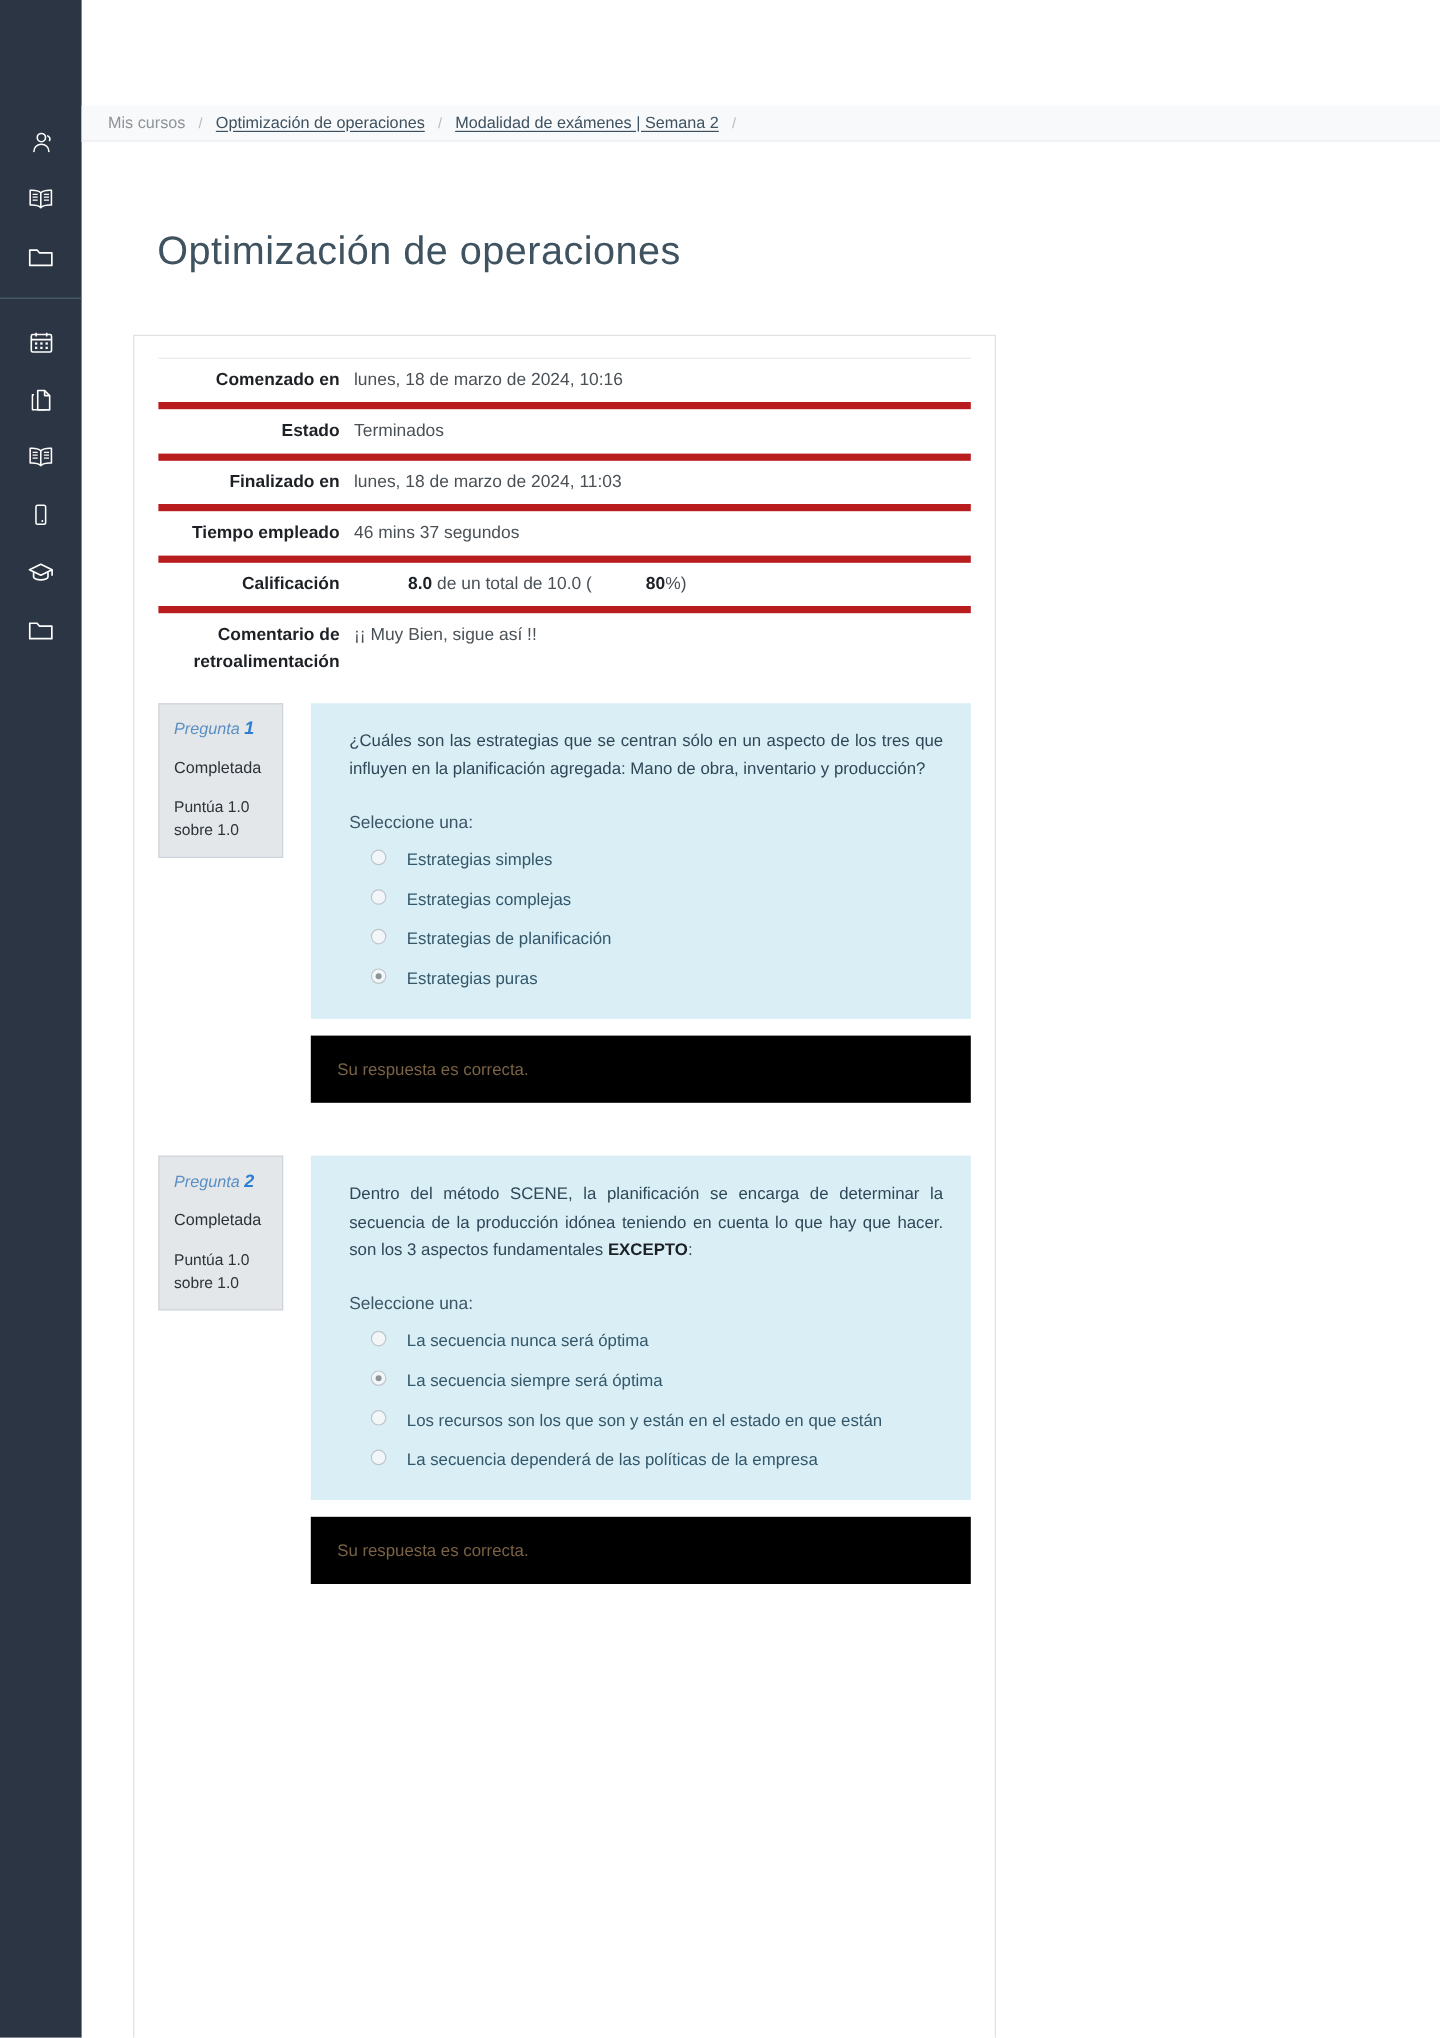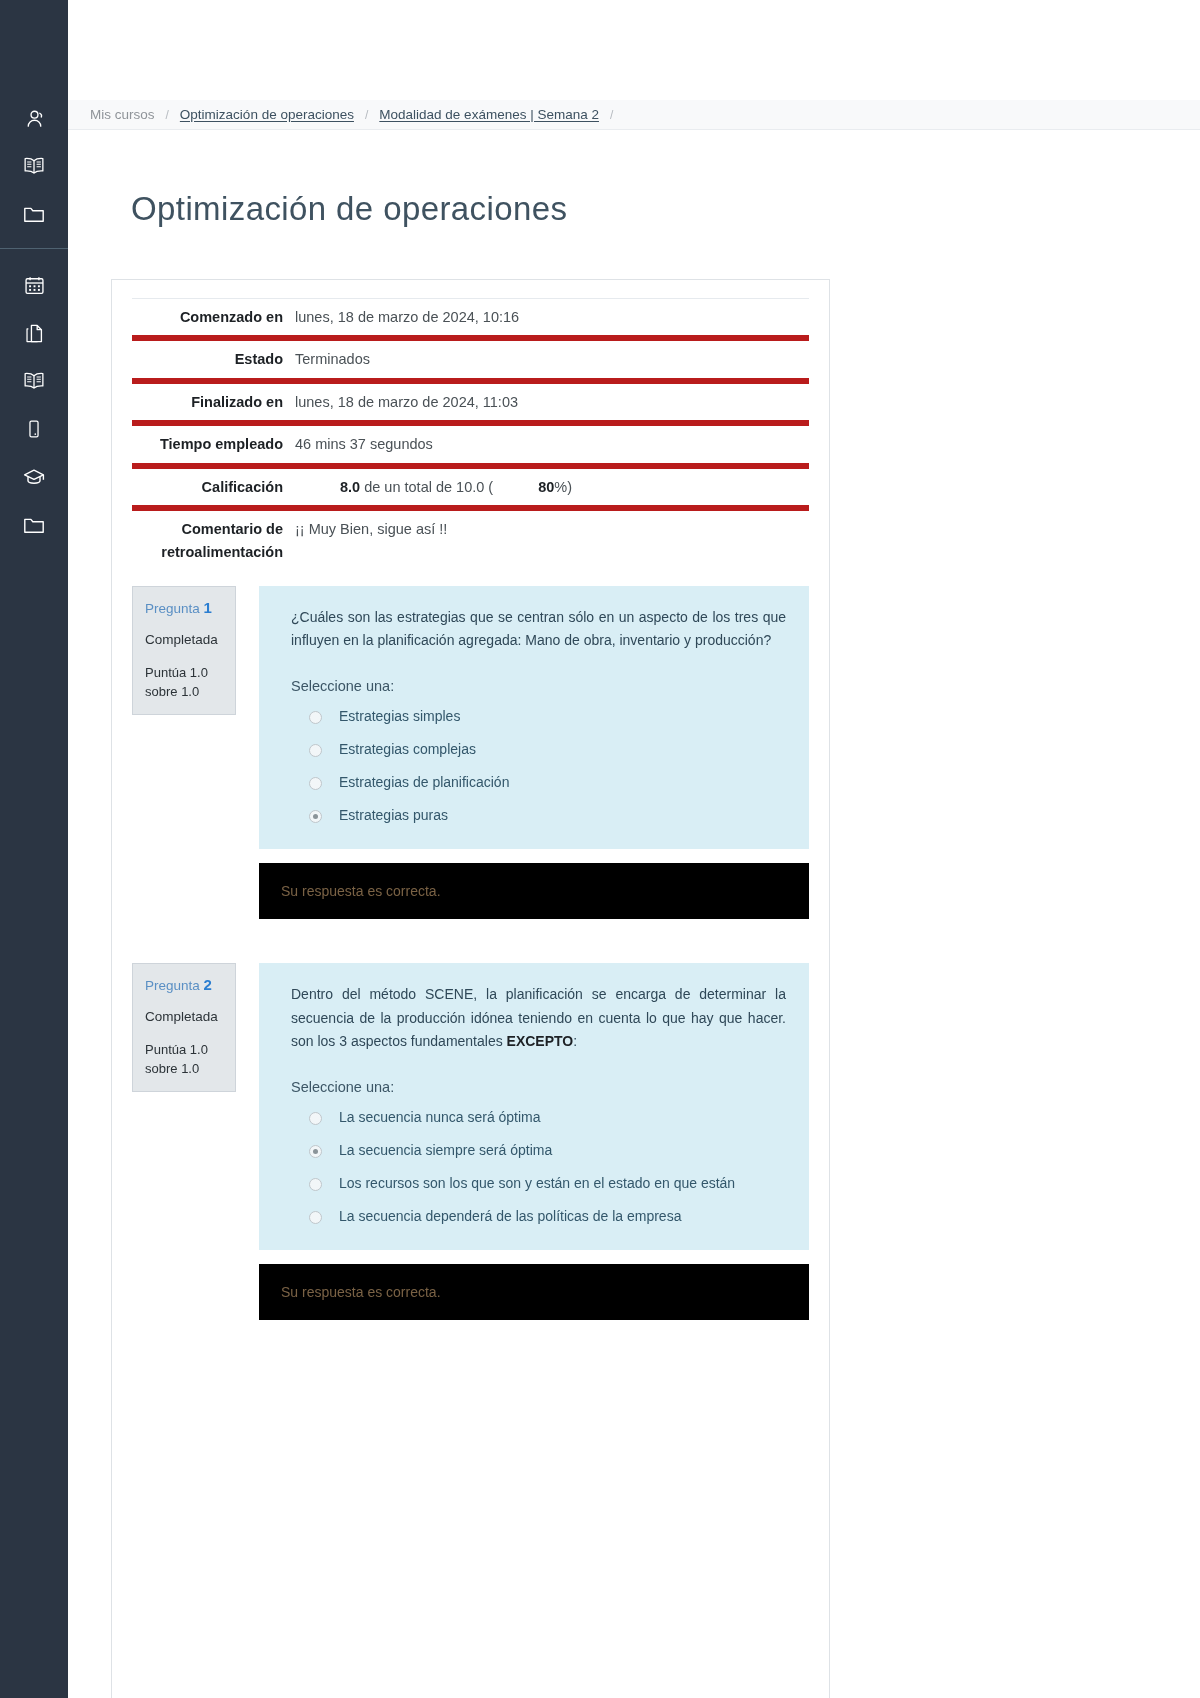--- a/index.html
+++ b/index.html
@@ -30,21 +30,21 @@
   .rail-item svg { display: block; }
   .rail-sep {
     width: 68px; height: 1px;
     background: #4f6271;
     margin: 10px 0 12px 0;
   }
 
   
   #breadcrumb-bar {
     position: absolute;
-    left: 68px; top: 100px;
+    left: 68px; top: 88px;
     width: 1132px; height: 30px;
     background: #f8f9fa;
     border-bottom: 1px solid #e9ecef;
     display: flex;
     align-items: center;
     padding-left: 22px;
     font-size: 13.5px;
   }
   .crumb-plain { color: #8f9499; }
   .crumb-link {
@@ -121,20 +121,21 @@
     min-height: 96px;
     background: #e3e7ea;
     border: 1px solid #ced4da;
     padding: 12px 10px 12px 12px;
     flex: 0 0 104px;
   }
   .q-info-title {
     font-size: 13.5px;
     color: #5a8fc4;
     margin-bottom: 16px;
+    font-style: italic;
   }
   .q-info-title b { color: #2b7ed1; font-size: 15px; font-weight: bold; }
   .q-info-state {
     font-size: 13.5px;
     color: #2c3338;
     margin-bottom: 17px;
   }
   .q-info-grade {
     font-size: 13px;
     color: #2c3338;
@@ -156,21 +157,21 @@
   }
   .q-text b { font-weight: bold; color: #1d2125; }
   .q-prompt {
     font-size: 14.5px;
     color: #3c5666;
     margin-bottom: 14px;
   }
   .q-options { list-style: none; }
   .q-option {
     display: flex;
-    align-items: flex-end;
+    align-items: flex-start;
     margin-bottom: 17px;
   }
   .q-option:last-child { margin-bottom: 0; }
   .radio {
     width: 13px; height: 13px;
     border: 1px solid #bfc6cb;
     border-radius: 50%;
     background: #f2f6f8;
     flex: 0 0 13px;
     margin-left: 18px;

